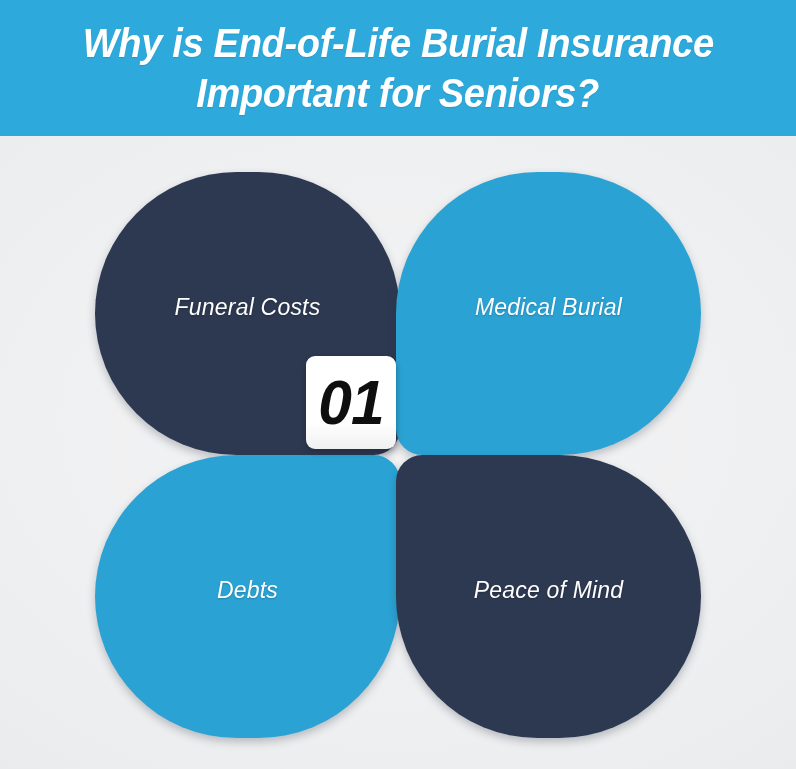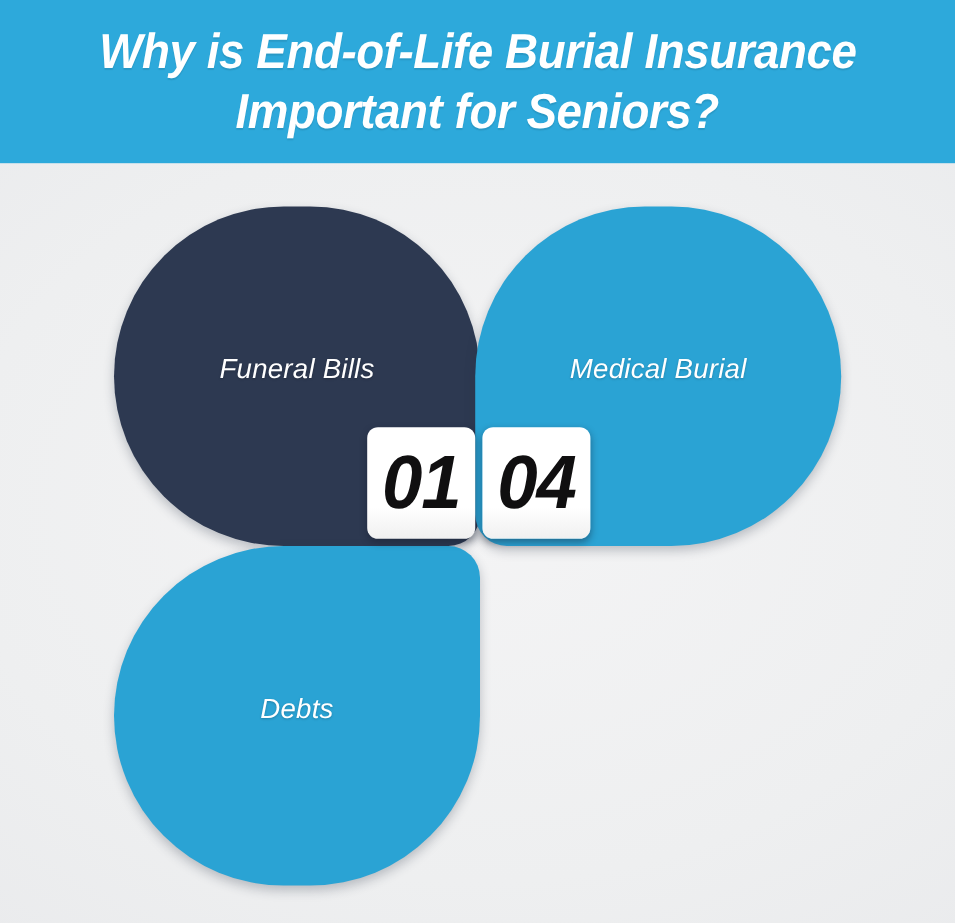--- a/index.html
+++ b/index.html
@@ -149,35 +149,35 @@
 <div id="page">
 
   <div id="header-band">
     <div class="title-line">Why is End-of-Life Burial Insurance</div>
     <div class="title-line">Important for Seniors?</div>
   </div>
 
   <div id="cluster">
 
     <div class="petal" id="petal-1">
-      <span class="petal-label">Funeral Bills</span>
+      <span class="petal-label">Funeral Costs</span>
     </div>
 
     <div class="petal" id="petal-2">
       <span class="petal-label">Medical Burial</span>
     </div>
 
     <div class="petal" id="petal-3">
       <span class="petal-label">Debts</span>
     </div>
 
+    <div class="petal" id="petal-4">
+      <span class="petal-label">Peace of Mind</span>
+    </div>
   </div>
 
   <div id="number-grid">
     <div class="num-badge">
       <span class="num-text">01</span>
     </div>
-    <div class="num-badge">
-      <span class="num-text">04</span>
-    </div>
   </div>
 
 </div>
 
 </body></html>

